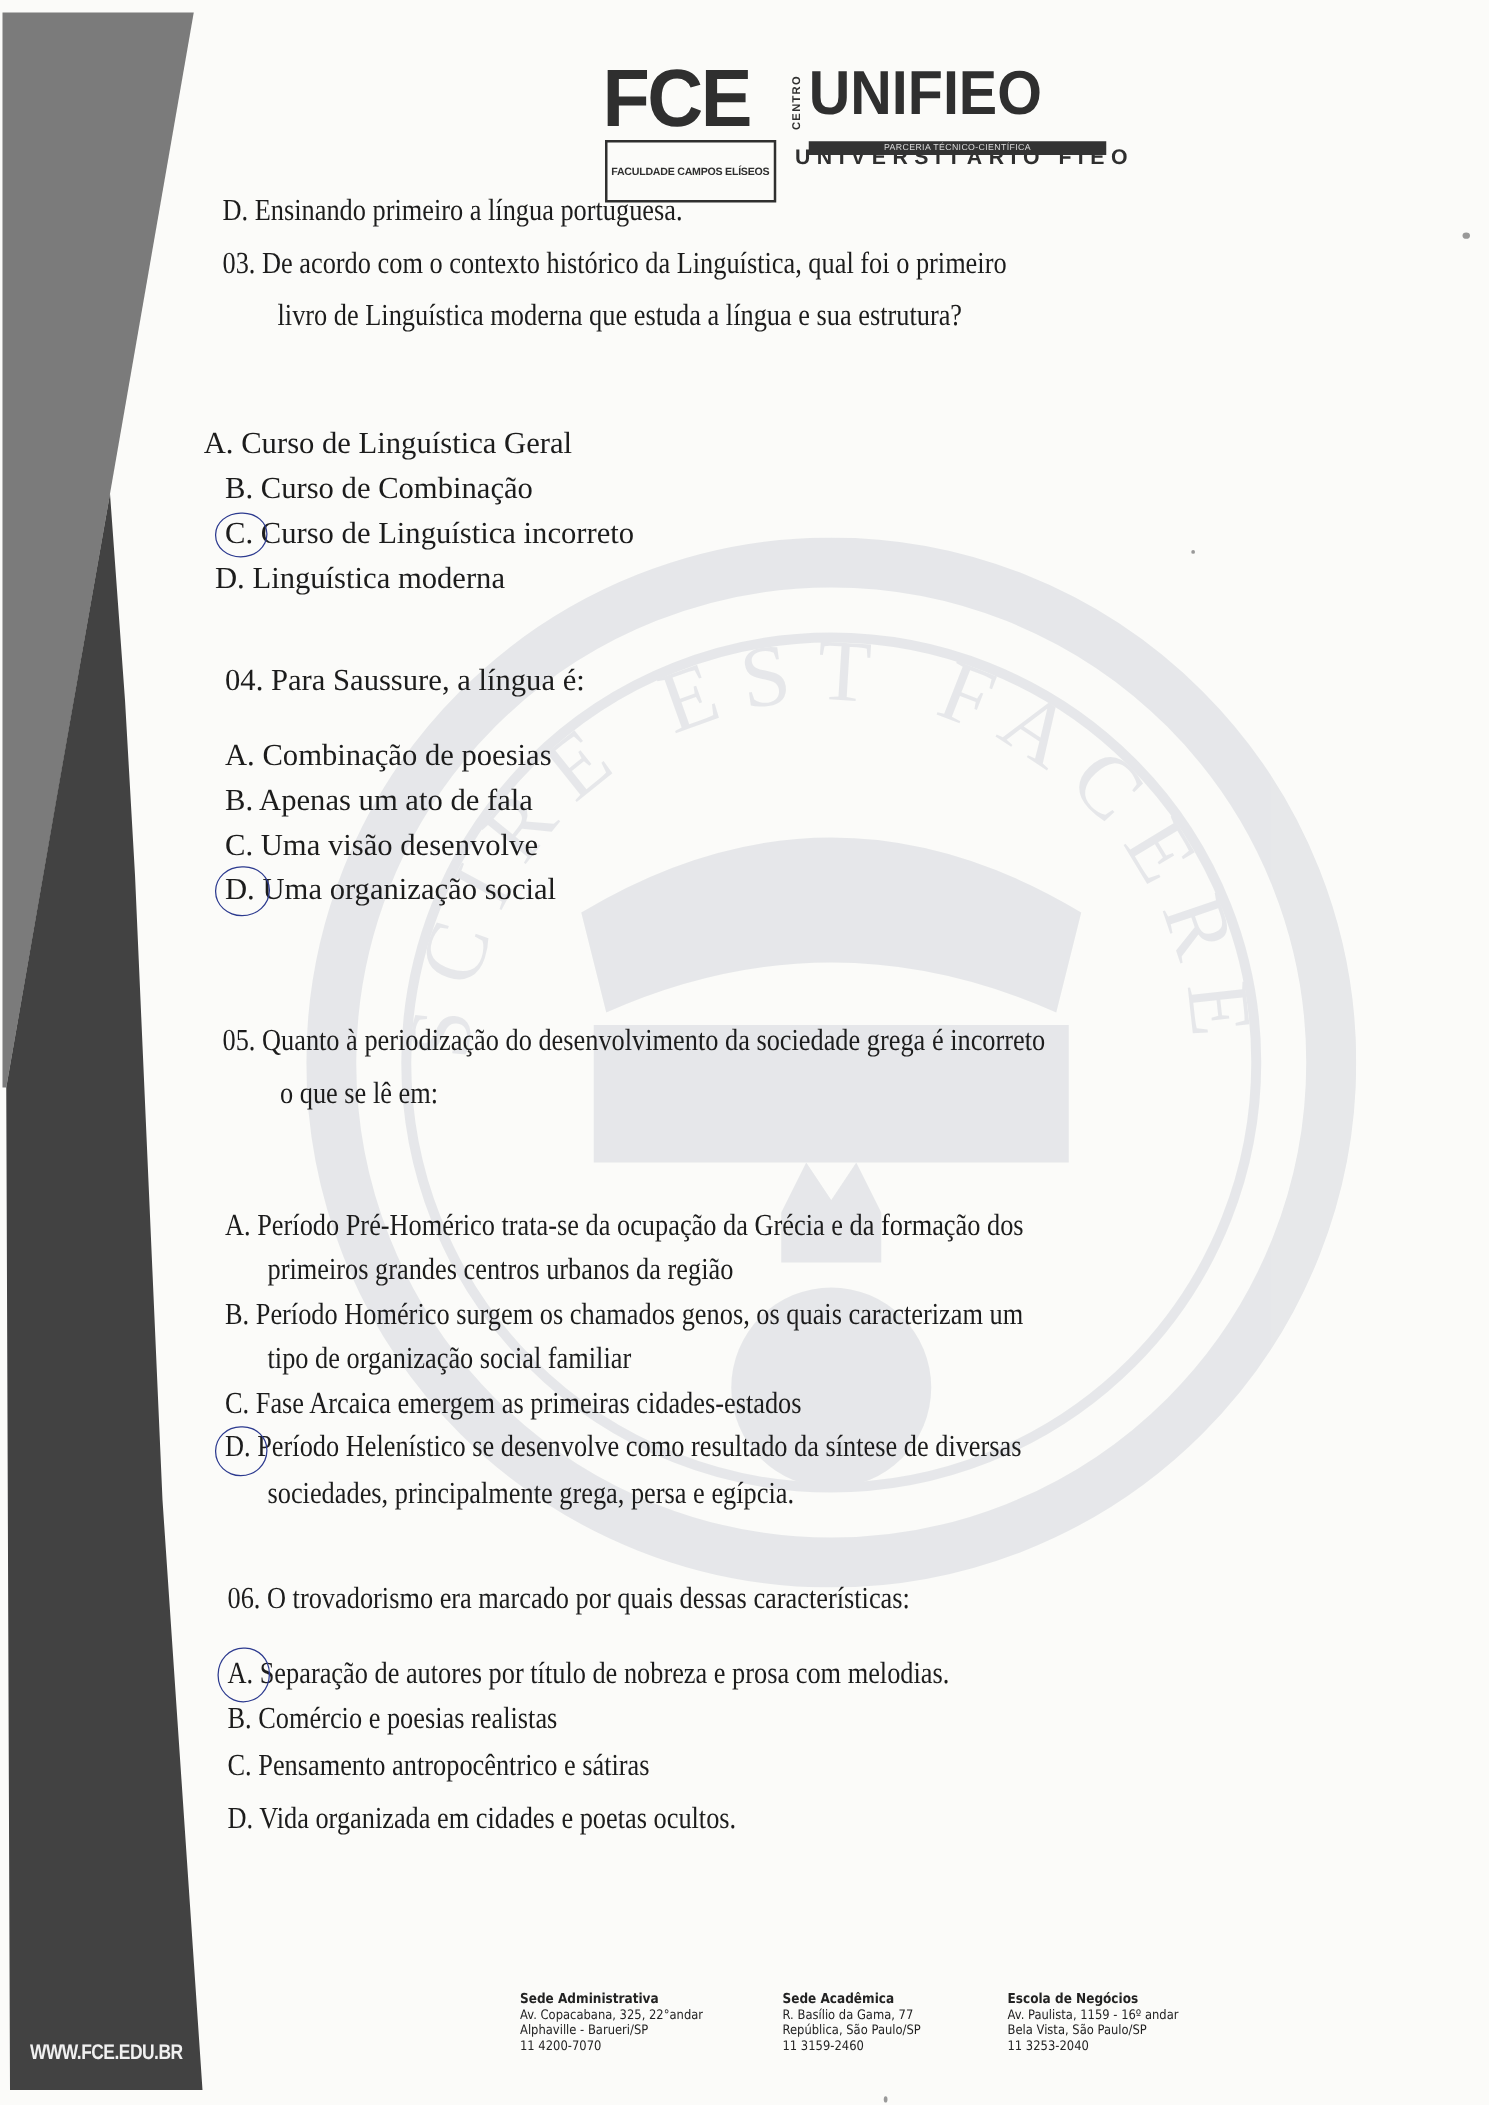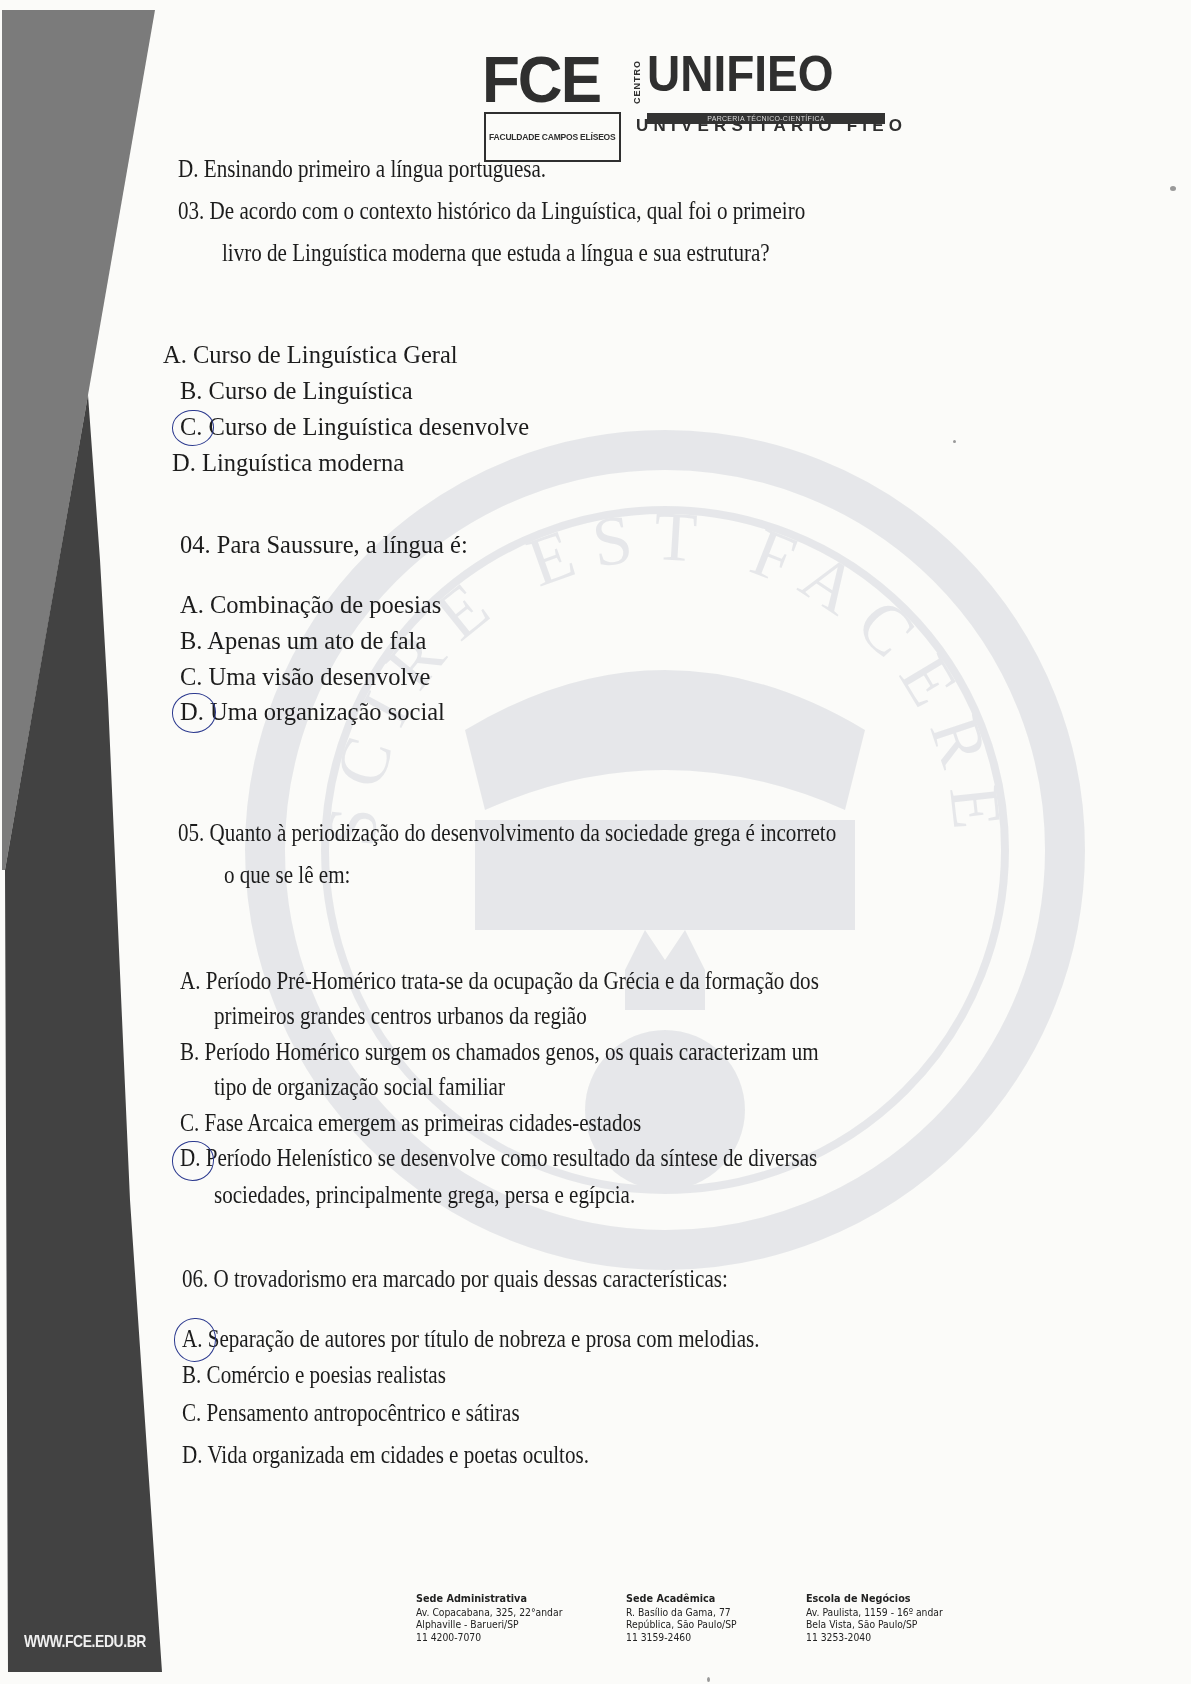--- a/index.html
+++ b/index.html
@@ -73,25 +73,25 @@
     <span>De acordo com o contexto histórico da Linguística, qual foi o primeiro</span>
   </div>
   <div class="line narrow" style="left:222px; top:238px;">livro de Linguística moderna que estuda a língua e sua estrutura?</div>
 
   <div class="line" style="left:163px; top:340px;">
     <span>A.</span>
     <span>Curso de Linguística Geral</span>
   </div>
   <div class="line" style="left:180px; top:376px;">
     <span>B.</span>
-    <span>Curso de Linguística</span>
+    <span>Curso de Combinação</span>
   </div>
   <div class="line" style="left:180px; top:412px;">
     <span>C.</span>
-    <span>Curso de Linguística desenvolve</span>
+    <span>Curso de Linguística incorreto</span>
   </div>
   <div class="circle" style="left:172px; top:410px; width:40px; height:34px;"></div>
   <div class="line" style="left:172px; top:448px;">
     <span>D.</span>
     <span>Linguística moderna</span>
   </div>
 
   <div class="line" style="left:180px; top:530px;">
     <span>04.</span>
     <span>Para Saussure, a língua é:</span>

